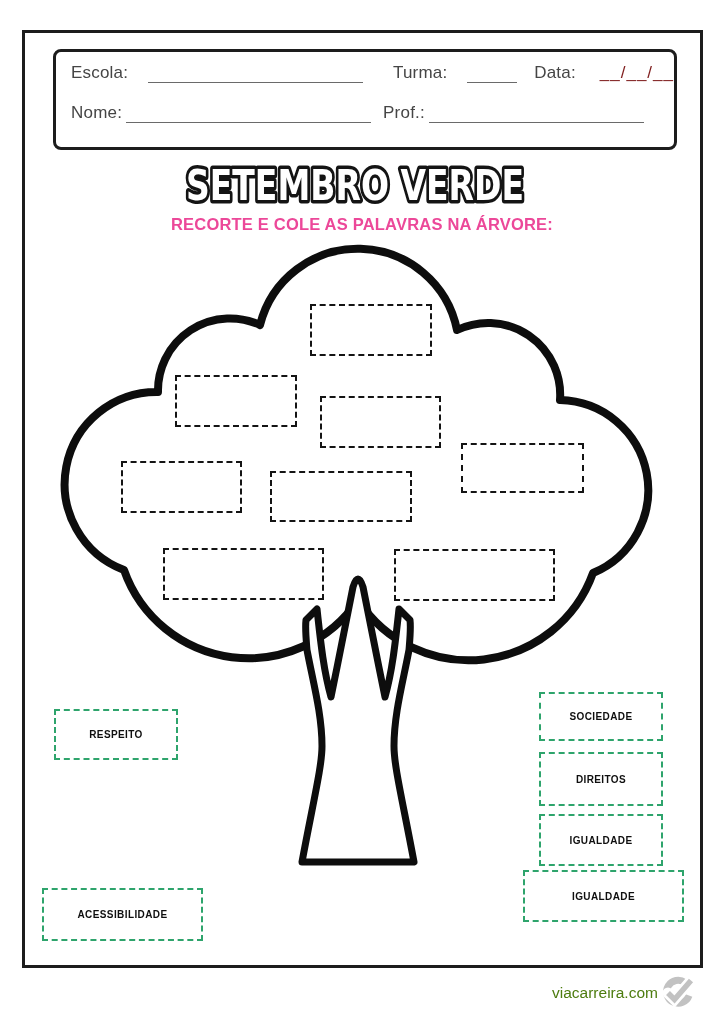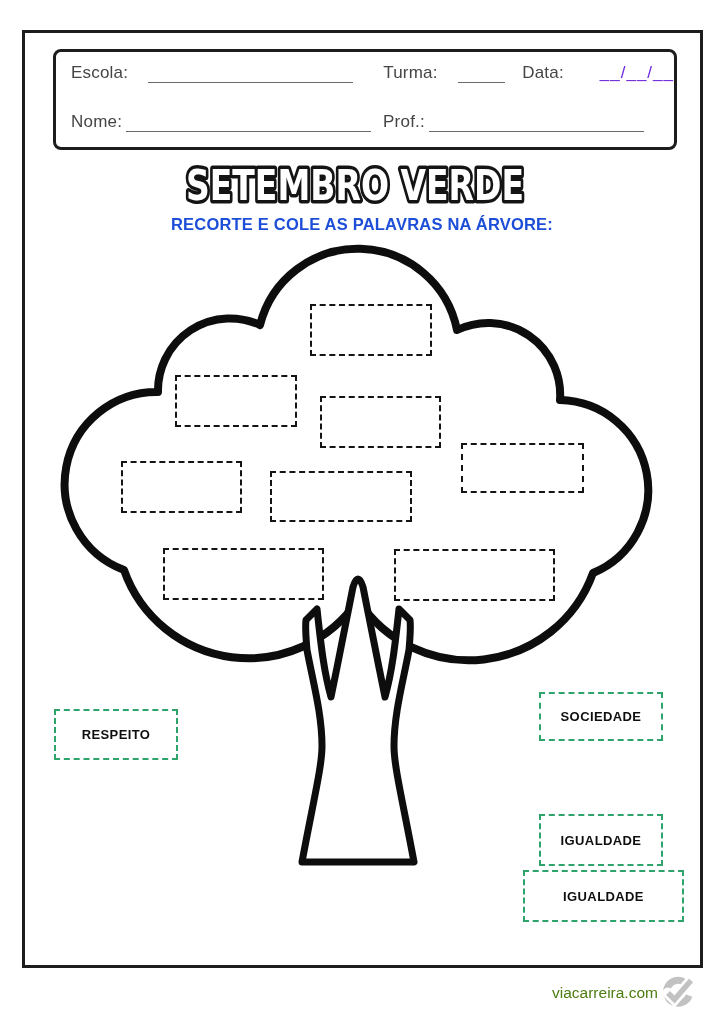--- a/index.html
+++ b/index.html
@@ -18,39 +18,39 @@
   }
   .form-row{
     position:absolute;left:0;width:100%;display:flex;align-items:flex-end;
     padding-left:15px;box-sizing:border-box;
     font-size:17px;color:#454545;letter-spacing:.2px;
   }
   .form-row .lbl{white-space:nowrap;}
   .blank{
     display:inline-block;height:1.15em;border-bottom:1.5px solid #6a6a6a;margin-left:4px;
   }
-  .date-text{color:#6d28d9;letter-spacing:1px;margin-left:20px;white-space:nowrap;}
+  .date-text{color:#7f1d1d;letter-spacing:1px;margin-left:8px;white-space:nowrap;}
   .ml12{margin-left:12px;} .ml14{margin-left:14px;} .ml15{margin-left:1px;}
   
   .title-svg{position:absolute;left:0;top:156px;width:724px;height:58px;}
   .instruction{
     position:absolute;left:0;top:215px;width:724px;text-align:center;
-    font-size:16.5px;font-weight:600;color:#1d4ed8;letter-spacing:.2px;
+    font-size:16.5px;font-weight:600;color:#ec4899;letter-spacing:.2px;
   }
   
   .tree-svg{position:absolute;left:0;top:0;width:724px;height:1024px;z-index:1;}
   .slot{
     position:absolute;z-index:2;border:2px dashed #141414;background:transparent;
     box-sizing:border-box;
   }
   
   .card{
     position:absolute;z-index:2;border:2px dashed #2ea46c;background:#fff;
     box-sizing:border-box;display:flex;align-items:center;justify-content:center;
-    font-size:13px;font-weight:bold;color:#0f0f0f;letter-spacing:.4px;
+    font-size:10px;font-weight:bold;color:#0f0f0f;letter-spacing:.4px;
   }
   
   .footer-site{
     position:absolute;left:552px;top:984px;font-size:15.5px;color:#4d7c0f;z-index:2;
   }
   .logo{position:absolute;left:660px;top:974px;z-index:2;}
 </style>
 </head>
 <body>
 
@@ -60,21 +60,21 @@
 
   <div class="form-box">
     <div class="form-row" style="top:10px;gap:16px;">
       <span class="lbl">Escola:</span>
       <span class="blank" style="width:250px;"></span>
       <span class="lbl ml14">Turma:</span>
       <span class="blank" style="width:58px;"></span>
       <span class="lbl ml15">Data:</span>
       <span class="date-text">__/__/__</span>
     </div>
-    <div class="form-row" style="top:59px;">
+    <div class="form-row" style="top:50px;">
       <span class="lbl">Nome:</span>
       <span class="blank" style="width:245px;"></span>
       <span class="lbl ml12">Prof.:</span>
       <span class="blank" style="width:215px;"></span>
     </div>
   </div>
 
   <svg class="title-svg">
     <text x="355" y="44" text-anchor="middle" font-family="DejaVu Sans, sans-serif" font-size="43" font-weight="bold" textLength="338" lengthAdjust="spacingAndGlyphs" fill="#ffffff" stroke="#141414" stroke-width="7" paint-order="stroke" stroke-linejoin="round">SETEMBRO VERDE</text>
   </svg>
@@ -112,23 +112,29 @@
   <div class="slot" style="left:320px;top:396px;width:121px;height:52px;"></div>
   <div class="slot" style="left:461px;top:443px;width:123px;height:50px;"></div>
   <div class="slot" style="left:121px;top:461px;width:121px;height:52px;"></div>
   <div class="slot" style="left:270px;top:471px;width:142px;height:51px;"></div>
   <div class="slot" style="left:163px;top:548px;width:161px;height:52px;"></div>
   <div class="slot" style="left:394px;top:549px;width:161px;height:52px;"></div>
 
   <div class="card" style="left:54px;top:709px;width:124px;height:51px;">
     <span>RESPEITO</span>
   </div>
+  <div class="card" style="left:42px;top:888px;width:161px;height:53px;">
+    <span>ACESSIBILIDADE</span>
+  </div>
 
   <div class="card" style="left:539px;top:692px;width:124px;height:49px;">
     <span>SOCIEDADE</span>
+  </div>
+  <div class="card" style="left:539px;top:752px;width:124px;height:54px;">
+    <span>DIREITOS</span>
   </div>
   <div class="card" style="left:539px;top:814px;width:124px;height:52px;">
     <span>IGUALDADE</span>
   </div>
   <div class="card" style="left:523px;top:870px;width:161px;height:52px;">
     <span>IGUALDADE</span>
   </div>
 
   <div class="footer-site">viacarreira.com</div>
   <svg class="logo" width="36" height="38" viewBox="0 0 36 38">

